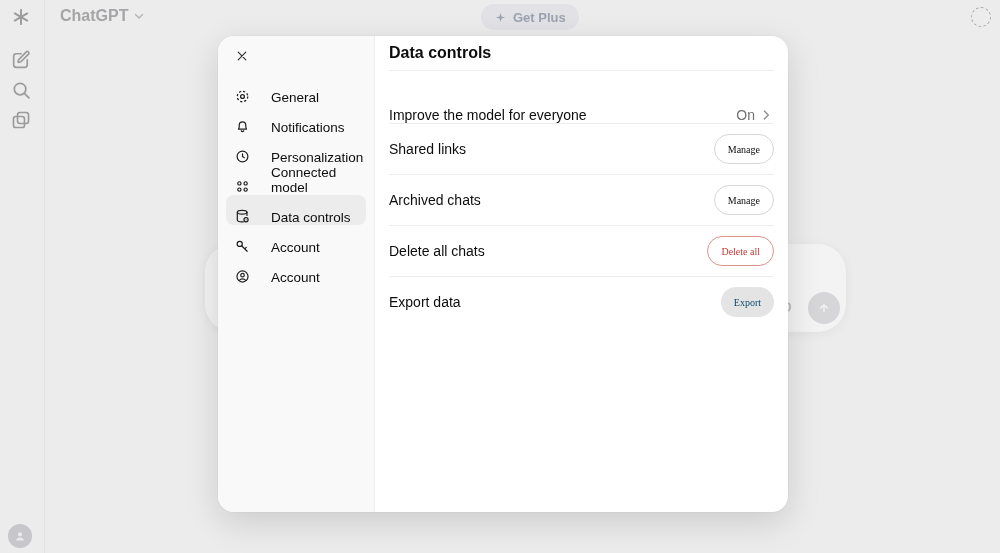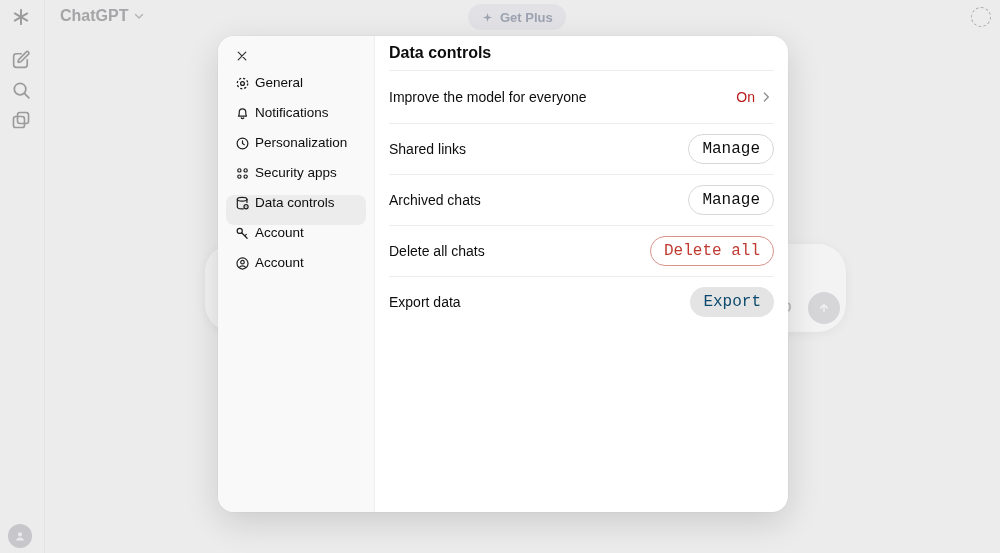--- a/index.html
+++ b/index.html
@@ -15,21 +15,21 @@
   .rail-search{top:79px;}
   .rail-library{top:109px;}
   .avatar{position:absolute;left:8px;top:524px;width:24px;height:24px;border-radius:50%;
           background:#c6c6cb;display:flex;align-items:center;justify-content:center;}
   .avatar svg{width:14px;height:14px;color:#e9e9ee;}
 
   .app-title{position:absolute;left:60px;top:7px;display:flex;align-items:center;gap:4px;
              font-size:16px;font-weight:700;color:#a5a5a8;}
   .app-title svg{width:14px;height:14px;color:#b3b3b6;}
 
-  .get-plus{position:absolute;left:468px;top:4px;height:26px;padding:0 13px;border-radius:13px;
+  .get-plus{position:absolute;left:481px;top:4px;height:26px;padding:0 13px;border-radius:13px;
             background:#e2e2e6;display:flex;align-items:center;gap:6px;border:none;
             font-family:inherit;font-size:13px;font-weight:700;color:#9ca2b0;}
   .get-plus svg{width:13px;height:13px;fill:#9ca2b0;}
 
   .temp-chat{position:absolute;left:971px;top:7px;width:20px;height:20px;border-radius:50%;
              border:1.5px dashed #a6a6a9;background:transparent;box-sizing:border-box;}
 
   .composer{position:absolute;left:205px;top:244px;width:641px;height:88px;border-radius:28px;
             background:#f3f3f4;box-shadow:0 2px 12px rgba(0,0,0,.05);}
   .wave-icon{position:absolute;left:572px;top:52px;width:22px;height:22px;color:#b7b7ba;}
@@ -40,36 +40,36 @@
   
   .modal{position:absolute;left:218px;top:36px;width:570px;height:476px;border-radius:16px;
          background:#ffffff;box-shadow:0 10px 34px rgba(0,0,0,.14),0 0 0 1px rgba(0,0,0,.02);
          display:flex;overflow:hidden;}
   .modal-side{width:157px;flex:0 0 157px;background:#f9f9f9;border-right:1px solid #eeeeee;
               box-sizing:border-box;position:relative;}
   .close-btn{position:absolute;left:10px;top:6px;width:28px;height:28px;border:none;background:transparent;
              display:flex;align-items:center;justify-content:center;border-radius:8px;}
   .close-btn svg{width:14px;height:14px;color:#2f2f2f;}
   .side-nav{position:absolute;left:8px;right:8px;top:39px;display:flex;flex-direction:column;}
-  .side-item{height:30px;display:flex;align-items:flex-start;gap:4px;padding:0 8px;border-radius:8px;
+  .side-item{height:30px;display:flex;align-items:flex-end;gap:20px;padding:0 8px;border-radius:8px;
              font-size:13.5px;color:#0d0d0d;cursor:default;}
   .side-item.selected{background:#ececec;}
   .side-item .s-icon{width:17px;height:17px;color:#1f1f1f;flex:0 0 17px;}
 
   .modal-panel{flex:1;padding:0 14px;box-sizing:border-box;}
   .panel-title{height:34px;display:flex;align-items:center;font-size:16px;font-weight:700;
                border-bottom:1px solid #ededed;}
   .row{height:50px;display:flex;align-items:center;justify-content:space-between;
        border-bottom:1px solid #ededed;font-size:14px;}
-  .row.first{height:52px;}
+  .row.first{height:52px;align-items:flex-end;}
   .row.last{border-bottom:none;}
-  .row-value{display:flex;align-items:center;gap:3px;color:#b91c1c;font-size:14px;background:none;border:none;
+  .row-value{display:flex;align-items:center;gap:3px;color:#737373;font-size:14px;background:none;border:none;
              font-family:inherit;padding:0;}
   .row-value svg{width:16px;height:16px;color:#8e8e8e;}
-  .pill{height:30px;padding:0 13px;border-radius:15px;font-family:Liberation Mono, monospace;font-size:16px;font-weight:500;
+  .pill{height:30px;padding:0 13px;border-radius:15px;font-family:Liberation Serif, serif;font-size:10px;font-weight:500;
         display:flex;align-items:center;background:#fff;border:1px solid #d6d6d6;color:#0d0d0d;}
   .pill.danger{border-color:#da938c;color:#c03a32;}
   .pill.filled{background:#e4e4e4;border:none;color:#0c4a6e;}
 </style>
 </head>
 <body>
 
 <div class="stage">
 
   <div class="rail">
@@ -176,21 +176,21 @@
 
         <div class="side-item">
           <span class="s-icon">
             <svg viewBox="0 0 24 24" fill="none" stroke="currentColor" stroke-width="1.7">
               <circle cx="7.6" cy="7.6" r="2.3"></circle>
                 <circle cx="16.4" cy="7.6" r="2.3"></circle>
               <circle cx="7.6" cy="16.4" r="2.3"></circle>
                 <circle cx="16.4" cy="16.4" r="2.3"></circle>
             </svg>
           </span>
-          <span>Security apps</span>
+          <span>Connected model</span>
         </div>
 
         <div class="side-item selected">
           <span class="s-icon">
             <svg viewBox="0 0 24 24" fill="none" stroke="currentColor" stroke-width="1.7" stroke-linecap="round">
               <ellipse cx="11.5" cy="6" rx="6.8" ry="2.6"></ellipse>
               <path d="M4.7 6v11c0 1.4 2.9 2.6 6.8 2.6.6 0 1.1 0 1.7-.1"></path>
               <path d="M18.3 6v4.6"></path>
               <circle cx="17" cy="16.6" r="2.9"></circle>
               <circle cx="17" cy="16.6" r="0.7" fill="currentColor" stroke="none"></circle>

